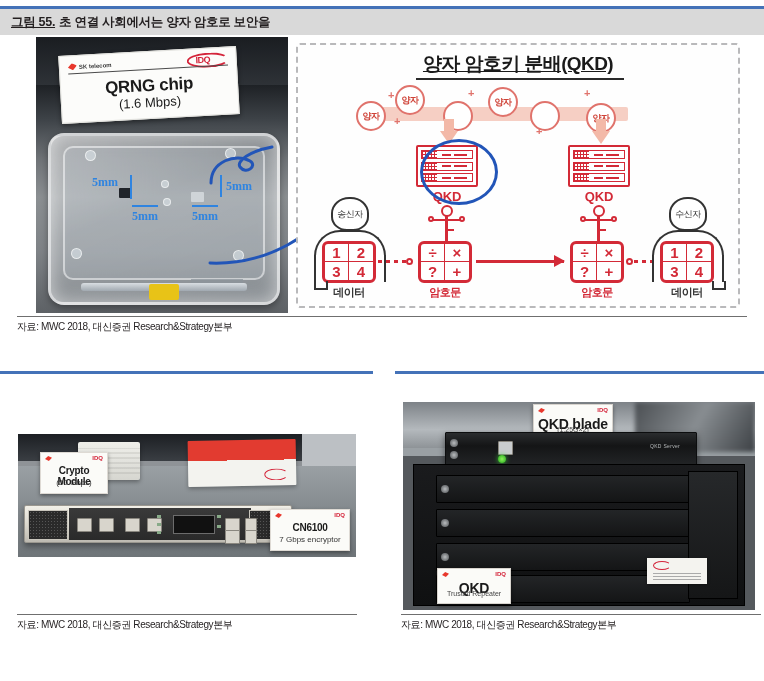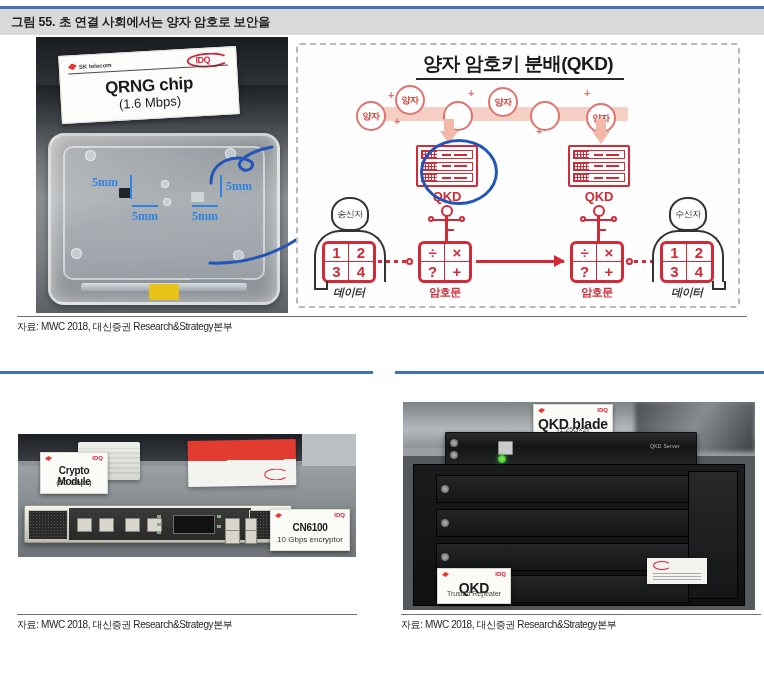--- a/index.html
+++ b/index.html
@@ -31,20 +31,21 @@
     align-items: center;
     padding-left: 11px;
     box-sizing: border-box;
   }
   .panel-header .fig-no {
     font-size: 12.5px;
     font-weight: bold;
     color: #231f20;
     letter-spacing: -0.3px;
     white-space: nowrap;
+    text-decoration: underline;
   }
   .panel-header .fig-title {
     font-size: 12.5px;
     font-weight: bold;
     color: #231f20;
     letter-spacing: -0.3px;
     margin-left: 4px;
     white-space: nowrap;
   }
   .panel-body {
@@ -187,20 +188,21 @@
     background: #fefefe;
     border: 2px dashed #b9b9bb;
     border-radius: 4px;
     box-sizing: border-box;
   }
   .qkd-title {
     position: absolute; left: 0; right: 0; top: 6px;
     text-align: center;
     font-size: 19px; font-weight: bold; color: #1a1a1a;
     letter-spacing: -0.6px;
+    text-decoration: underline;
   }
   .qkd-title-rule {
     position: absolute; left: 118px; width: 208px; top: 33px;
     border-top: 2px solid #2a2a2a;
   }
   
   .q-band {
     position: absolute; left: 68px; top: 62px; width: 262px; height: 14px;
     background: #f6cfc4;
     border-radius: 2px;
@@ -326,21 +328,21 @@
     font-size: 15px; font-weight: bold; color: #d32a37;
     line-height: 1;
   }
   .quad span:nth-child(1), .quad span:nth-child(3) { border-right: 1.5px solid #d32a37; }
   .quad span:nth-child(1), .quad span:nth-child(2) { border-bottom: 1.5px solid #d32a37; }
   .quad-label {
     position: absolute; width: 80px; text-align: center;
     font-size: 11px; font-weight: bold; letter-spacing: -0.5px;
   }
   .lbl-red { color: #d32a37; }
-  .lbl-dark { color: #333; font-style: italic; }
+  .lbl-dark { color: #333; }
   .dotted-link {
     position: absolute; height: 3px;
     background: repeating-linear-gradient(90deg,#d32a37 0 4px, transparent 4px 8px);
   }
   .node-dot {
     position: absolute; width: 7px; height: 7px; border-radius: 50%;
     border: 2px solid #d32a37; background: #fff; box-sizing: border-box;
   }
   .solid-arrow { position: absolute; height: 3px; background: #d32a37; }
   .solid-arrow::after {
@@ -799,21 +801,21 @@
         <div class="enc-led" style="left:132px;top:17px;"></div>
         <div class="enc-led" style="left:132px;top:25px;"></div>
         <div class="enc-led" style="left:192px;top:9px;"></div>
         <div class="enc-led" style="left:192px;top:19px;"></div>
       </div>
 
       <div class="enc-placard" style="right:6px;bottom:6px;width:78px;height:40px;">
         <span class="mini-sk"></span>
         <span class="mini-idq">IDQ</span>
         <div class="pl-t1">CN6100</div>
-        <div class="pl-t2">10 Gbps encryptor</div>
+        <div class="pl-t2">7 Gbps encryptor</div>
       </div>
     </div>
   </div>
 
   <div class="panel-source">자료: MWC 2018, 대신증권 Research&amp;Strategy본부</div>
 </div>
 
 <div class="panel" id="panel-57">
   <div class="panel-accent"></div>
 

